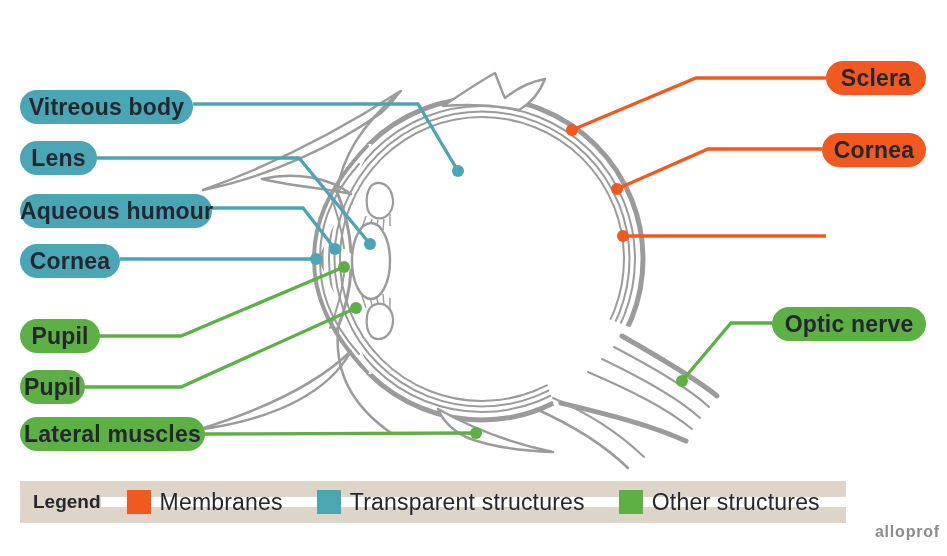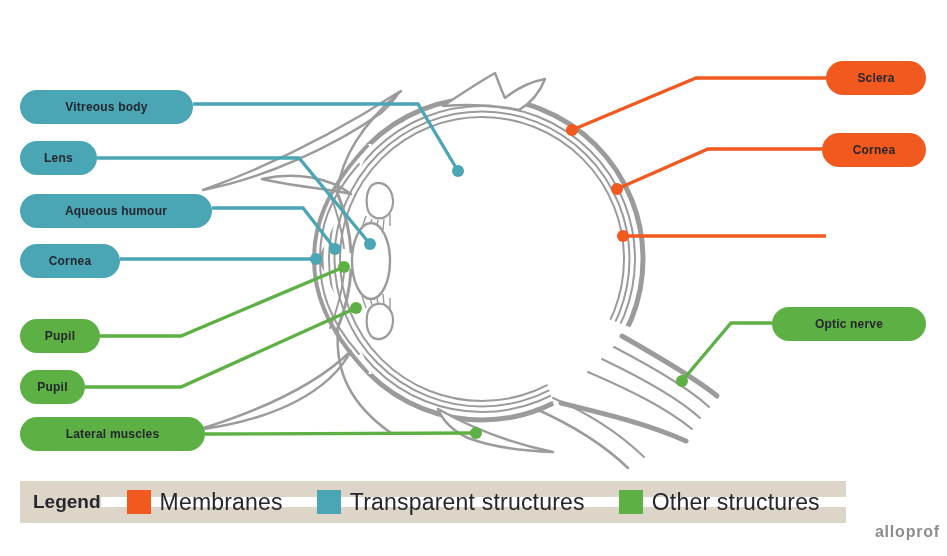--- a/index.html
+++ b/index.html
@@ -3,21 +3,21 @@
 <meta charset="utf-8">
 <style>
   html,body{margin:0;padding:0;background:#ffffff;}
   body{width:947px;height:556px;position:relative;overflow:hidden;
        font-family:"Liberation Sans","DejaVu Sans",sans-serif;}
   .stage{position:absolute;inset:0;}
   svg.art{position:absolute;left:0;top:0;}
 
   
   .pill{position:absolute;height:34px;line-height:34px;border-radius:17px;
-        text-align:center;font-weight:bold;font-size:12px;letter-spacing:.2px;
+        text-align:center;font-weight:bold;font-size:23px;letter-spacing:.2px;
         color:#26262E;white-space:nowrap;}
   .c-teal{background:#4AA5B5;}
   .c-green{background:#5CB044;}
   .c-orange{background:#F1591F;}
 
   
   .legend-bar{position:absolute;left:20px;top:481px;width:826px;height:42px;
               background:#DDD6C8;display:flex;align-items:stretch;
               padding:13px;box-sizing:border-box;}
   .legend-title{width:132px;display:flex;align-items:center;justify-content:center;

